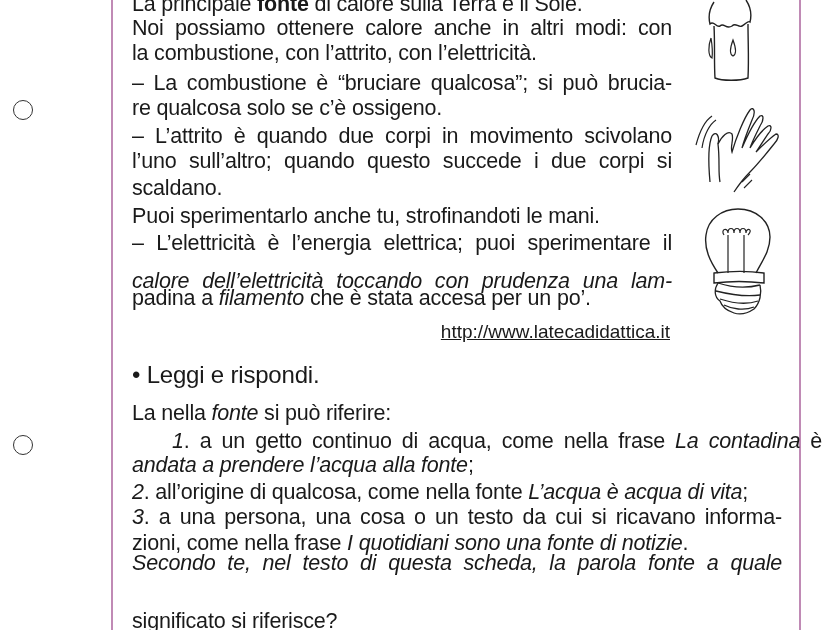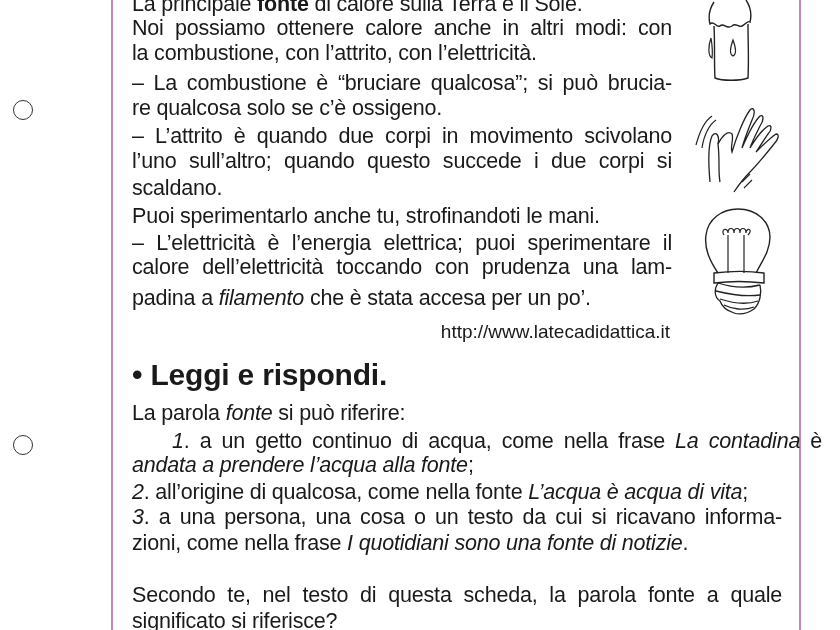--- a/index.html
+++ b/index.html
@@ -20,22 +20,22 @@
     }
     .line {
       position: absolute; left: 132px; white-space: nowrap;
       font-size: 21.5px; line-height: 26px; letter-spacing: -0.2px;
     }
     .just { text-align: justify; text-align-last: justify; }
     .w540 { width: 540px; }
     .w650 { width: 650px; }
     .b { font-weight: bold; }
     .i { font-style: italic; text-align: right; }
-    .url { position: absolute; right: 170px; font-size: 19px; line-height: 24px; }
-    .heading { font-size: 30px; font-weight: bold; }
+    .url { position: absolute; right: 170px; font-size: 19px; line-height: 24px; text-decoration: underline; }
+    .heading { font-size: 24px; font-weight: normal; }
     .illus { position: absolute; }
   </style>
 </head>
 <body>
 
 <div class="hole" style="top:100px;"></div>
 <div class="hole" style="top:435px;"></div>
 <div class="frame"></div>
 
 <div>
@@ -44,48 +44,48 @@
   </div>
   <div class="line just w540" style="top:15px;">Noi possiamo ottenere calore anche in altri modi: con</div>
   <div class="line" style="top:40px;">la combustione, con l’attrito, con l’elettricità.</div>
   <div class="line just w540" style="top:70px;">– La combustione è “bruciare qualcosa”; si può brucia-</div>
   <div class="line" style="top:95px;">re qualcosa solo se c’è ossigeno.</div>
   <div class="line just w540" style="top:123px;">– L’attrito è quando due corpi in movimento scivolano</div>
   <div class="line just w540" style="top:148px;">l’uno sull’altro; quando questo succede i due corpi si</div>
   <div class="line" style="top:175px;">scaldano.</div>
   <div class="line" style="top:203px;">Puoi sperimentarlo anche tu, strofinandoti le mani.</div>
   <div class="line just w540" style="top:230px;">– L’elettricità è l’energia elettrica; puoi sperimentare il</div>
-  <div class="line just w540" style="top:254px;">calore dell’elettricità toccando con prudenza una lam-</div>
+  <div class="line just w540" style="top:268px;font-style:italic;">calore dell’elettricità toccando con prudenza una lam-</div>
   <div class="line" style="top:285px;">
     <span>padina a </span><span class="i">filamento</span><span> che è stata accesa per un po’.</span>
   </div>
   <div class="url" style="top:320px;">http://www.latecadidattica.it</div>
 </div>
 
 <div>
   <div class="line heading" style="top:362px;">• Leggi e rispondi.</div>
   <div class="line" style="top:400px;">
-    <span>La parola </span><span class="i">fonte</span><span> si può riferire:</span>
+    <span>La nella </span><span class="i">fonte</span><span> si può riferire:</span>
   </div>
   <div class="line just w650" style="top:428px;margin-left:40px;">
     <span><span class="i">1</span><span>. a un getto continuo di acqua, come nella frase </span><span class="i">La contadina</span><span> è</span></span>
   </div>
   <div class="line" style="top:452px;">
     <span class="i">andata a prendere l’acqua alla fonte</span><span>;</span>
   </div>
   <div class="line" style="top:479px;">
     <span class="i">2</span><span>. all’origine di qualcosa, come nella fonte </span><span class="i">L’acqua è acqua di vita</span><span>;</span>
   </div>
   <div class="line just w650" style="top:504px;">
     <span><span class="i">3</span><span>. a una persona, una cosa o un testo da cui si ricavano informa-</span></span>
   </div>
   <div class="line" style="top:530px;">
     <span>zioni, come nella frase </span><span class="i">I quotidiani sono una fonte di notizie</span><span>.</span>
   </div>
-  <div class="line just w650" style="top:582px;">Secondo te, nel testo di questa scheda, la parola fonte a quale</div>
+  <div class="line just w650" style="top:550px;font-style:italic;">Secondo te, nel testo di questa scheda, la parola fonte a quale</div>
   <div class="line" style="top:608px;">significato si riferisce?</div>
 </div>
 
 <svg class="illus" style="left:700px;top:-2px;" width="60" height="85" viewBox="0 0 60 85">
   <path d="M14 4 C10 10,8 18,10 26 C14 22,16 30,20 28 C24 24,26 32,32 28 C36 24,38 30,42 28 C46 26,48 22,50 24 C52 16,50 8,46 2" fill="none" stroke="#222" stroke-width="1.4"></path>
   <path d="M14 28 C15 45,14 65,15 80 C22 83,40 83,48 80 C49 62,48 45,48 26" fill="none" stroke="#222" stroke-width="1.4"></path>
   <path d="M11 40 C8 48,8 58,12 60 C13 52,12 46,11 40" fill="none" stroke="#222" stroke-width="1.2"></path>
   <path d="M33 42 C30 50,29 56,33 58 C37 56,36 50,33 42 Z" fill="none" stroke="#222" stroke-width="1.2"></path>
 </svg>
 

